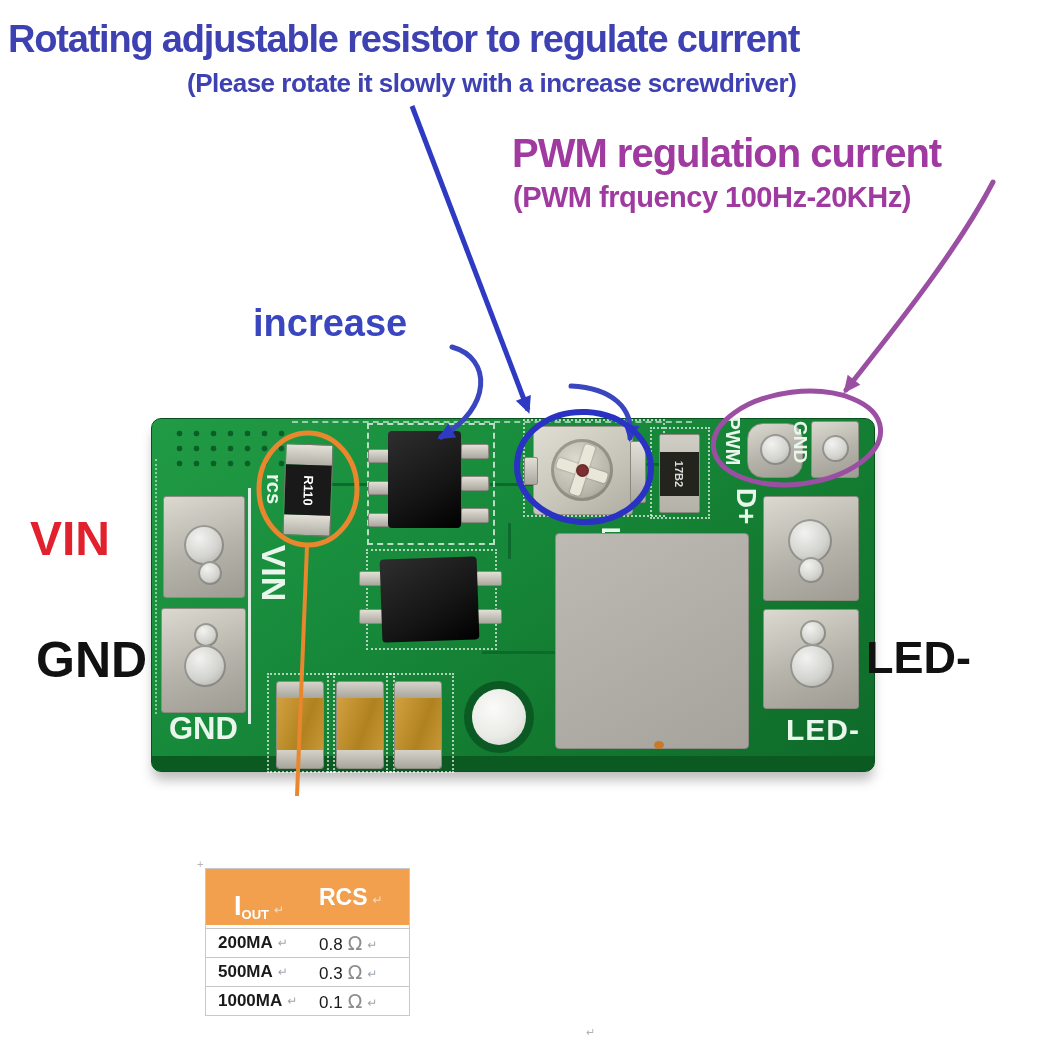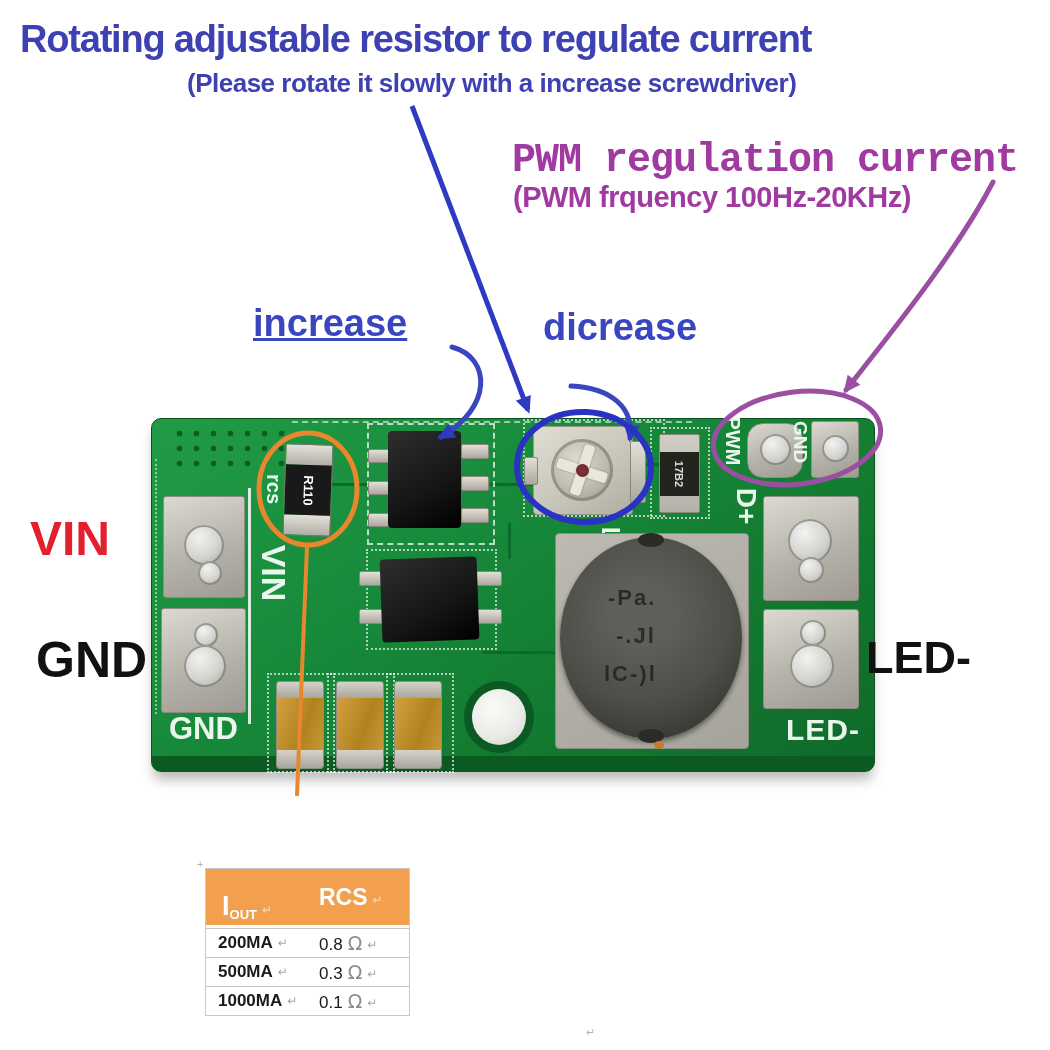--- a/index.html
+++ b/index.html
@@ -1,23 +1,23 @@
 <!DOCTYPE html>
 <html><head>
 <meta charset="utf-8">
 <style>
   html,body{margin:0;padding:0;background:#fff;}
   .stage{position:relative;width:1050px;height:1050px;background:#ffffff;overflow:hidden;
          font-family:"Liberation Sans",sans-serif;}
   .txt{position:absolute;white-space:nowrap;font-weight:bold;line-height:1.05;}
-  .t-title{left:8px;top:20px;font-size:38px;letter-spacing:-1.2px;color:#3e41b2;margin-left:12px;}
+  .t-title{left:8px;top:20px;font-size:38px;letter-spacing:-1.2px;color:#3e41b2;}
   .t-sub{left:187px;top:70px;font-size:26px;letter-spacing:-0.5px;color:#3e41b2;}
-  .t-pwm{left:512px;top:140px;font-size:40px;letter-spacing:-1px;color:#a039a0;font-family:Liberation Mono, monospace;}
+  .t-pwm{left:512px;top:132px;font-size:40px;letter-spacing:-1px;color:#a039a0;}
   .t-pwmsub{left:513px;top:182px;font-size:29px;letter-spacing:-0.5px;color:#a039a0;}
-  .t-inc{left:253px;top:304px;font-size:38px;color:#3a46c0;text-decoration:underline;}
+  .t-inc{left:253px;top:304px;font-size:38px;color:#3a46c0;}
   .t-dec{left:543px;top:308px;font-size:38px;color:#3a46c0;}
   .t-vin{left:30px;top:514px;font-size:48px;color:#e2212e;}
   .t-gnd{left:36px;top:634px;font-size:50px;color:#111;}
   .t-ledp{left:860px;top:520px;font-size:45px;color:#e2212e;}
   .t-ledm{left:866px;top:634px;font-size:45px;color:#111;}
   .t-cap{left:100px;top:804px;font-size:40px;letter-spacing:-0.8px;color:#f08030;}
   .t-cap .sub{font-size:24px;display:inline-block;transform:translateY(3px);}
   
   .board{position:absolute;left:151px;top:418px;width:722px;height:352px;border-radius:10px;
          background:linear-gradient(145deg,#219b45 0%,#188c3c 35%,#12792f 70%,#0e6a2a 100%);
@@ -58,21 +58,21 @@
   .chip17{background:linear-gradient(#d0cdc4,#b4b1a8);border:1px solid #8a877f;border-radius:2px;overflow:hidden;}
   .chip17 .band{position:absolute;left:0;width:100%;background:#24241f;display:flex;align-items:center;justify-content:center;}
   
   .overlay{position:absolute;left:0;top:0;width:1050px;height:1050px;z-index:40;pointer-events:none;}
   .zt{z-index:50;}
   
   .rcs-table{position:absolute;left:205px;top:868px;width:203px;z-index:50;
              border:1px solid #c9c9c9;background:#fff;font-weight:bold;}
   .tbl-header{display:flex;align-items:center;height:56px;background:#f2a04e;color:#fff;
               border-bottom:3px solid #fdfdfd;}
-  .tbl-header .c1{width:113px;padding-left:16px;box-sizing:border-box;font-size:27px;margin-top:18px;}
+  .tbl-header .c1{width:113px;padding-left:28px;box-sizing:border-box;font-size:27px;margin-top:18px;}
   .tbl-header .c2{font-size:23px;}
   .tbl-header .hsub{font-size:13px;display:inline-block;transform:translateY(4px);}
   .tbl-row{display:flex;align-items:center;height:28px;border-top:1px solid #c6c6c6;background:#fff;}
   .tbl-row:first-of-type{border-top:none;}
   .tbl-row .c1{width:113px;padding-left:12px;box-sizing:border-box;font-size:17px;color:#1a1a1a;}
   .tbl-row .c2{font-size:17px;color:#1a1a1a;font-weight:normal;}
   .ohm{color:#8d8d8d;font-size:19px;margin-left:5px;font-family:"DejaVu Sans",sans-serif;}
   .ret{color:#a0a7ae;font-size:12px;font-weight:normal;margin-left:5px;display:inline-block;transform:translateY(-1px);}
   .tbl-header .ret{color:#f4ddc4;}
   .artifact{position:absolute;color:#b3b3b6;font-size:11px;font-weight:normal;z-index:50;}
@@ -146,27 +146,20 @@
     <div class="sbox2" style="left:498px;top:8px;width:56px;height:88px;"></div>
     <div class="chip17" style="left:507px;top:15px;width:39px;height:77px;">
       <div class="band" style="top:17px;height:44px;">
         <span class="silk" style="position:static;font-size:11px;transform:rotate(90deg);color:#ddd;">17B2</span>
       </div>
     </div>
 
     <div class="silk rot" style="left:374px;top:162px;width:170px;height:40px;font-size:25px;letter-spacing:3px;transform:rotate(90deg);">LD24AJTA</div>
 
     <div class="ind-base" style="left:403px;top:114px;width:192px;height:214px;"></div>
-    <div class="inductor" style="left:408px;top:118px;width:182px;height:202px;">
-      <div class="ind-mark" style="left:48px;top:48px;font-size:22px;letter-spacing:2px;">-Pa.</div>
-      <div class="ind-mark" style="left:56px;top:86px;font-size:22px;letter-spacing:2px;">-.Jl</div>
-      <div class="ind-mark" style="left:44px;top:124px;font-size:22px;letter-spacing:2px;">lC-)l</div>
-      <div style="left:78px;top:-4px;width:26px;height:14px;border-radius:50%;background:#2a2b24;"></div>
-      <div style="left:78px;top:192px;width:26px;height:14px;border-radius:50%;background:#2a2b24;"></div>
-    </div>
     <div style="left:502px;top:322px;width:10px;height:8px;border-radius:50%;background:#c87a2c;"></div>
 
     <div class="sbox2" style="left:115px;top:254px;width:64px;height:96px;"></div>
     <div class="sbox2" style="left:175px;top:254px;width:64px;height:96px;"></div>
     <div class="sbox2" style="left:234px;top:254px;width:64px;height:96px;"></div>
     <div class="cap-body" style="left:124px;top:262px;width:46px;height:86px;">
       <div class="end" style="top:0;height:16px;"></div>
         <div class="gold" style="top:16px;height:52px;"></div>
         <div class="end" style="bottom:0;height:18px;"></div>
     </div>
@@ -233,21 +226,20 @@
     <ellipse cx="584" cy="467" rx="67" ry="55" fill="none" stroke="#2a32c4" stroke-width="6" transform="rotate(3 584 467)"></ellipse>
 
     <ellipse cx="797" cy="438" rx="84" ry="46" fill="none" stroke="#9b4fa3" stroke-width="5" transform="rotate(-7 797 438)"></ellipse>
   </svg>
 
   <div class="txt t-title zt">Rotating adjustable resistor to regulate current</div>
   <div class="txt t-sub zt">(Please rotate it slowly with a increase screwdriver)</div>
   <div class="txt t-pwm zt">PWM regulation current</div>
   <div class="txt t-pwmsub zt">(PWM frquency 100Hz-20KHz)</div>
   <div class="txt t-inc zt">increase</div>
-  <div class="txt t-dec zt">dicrease</div>
   <div class="txt t-vin zt">VIN</div>
   <div class="txt t-gnd zt">GND</div>
   <div class="txt t-ledm zt">LED-</div>
 
 
   <div class="artifact" style="left:197px;top:858px;">+</div>
 
   <div class="rcs-table">
     <div class="tbl-header">
       <div class="c1">

